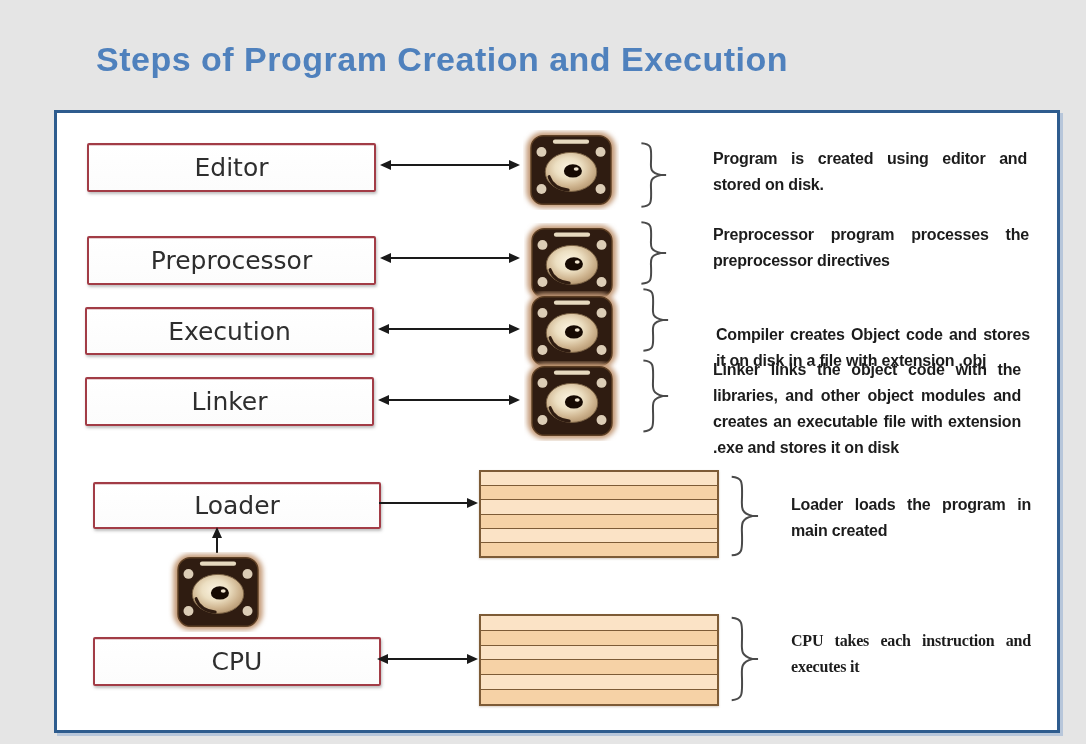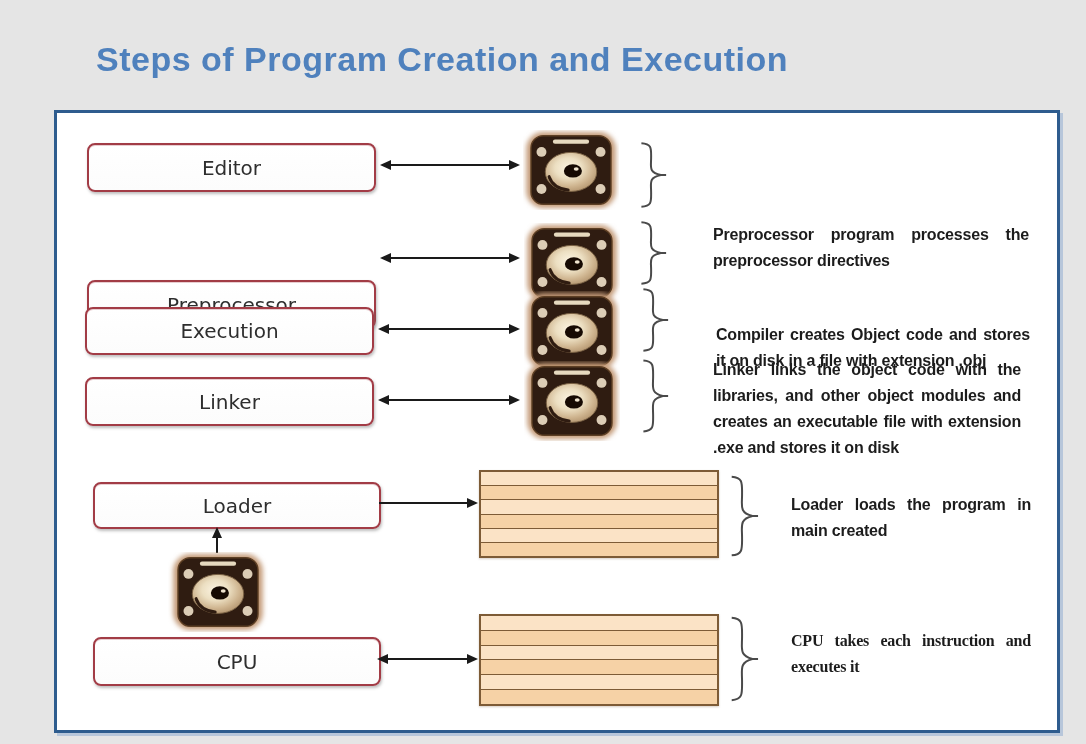--- a/index.html
+++ b/index.html
@@ -12,26 +12,26 @@
   #canvas{position:relative;width:1086px;height:744px;background:#e5e5e5;overflow:hidden;
           font-family:"Liberation Sans", sans-serif;padding-left:32px;}
   .abs{position:absolute;}
 
   .page-title{left:96px;top:40px;font-size:34px;font-weight:bold;letter-spacing:.5px;
               color:var(--accent_blue);white-space:nowrap;}
 
   .frame{left:54px;top:110px;width:1000px;height:617px;background:#ffffff;
          border:3px solid var(--frame_border);box-shadow:3px 3px 0 var(--frame_shadow);}
 
-  .pbox{border:2px solid var(--box_border);border-radius:8px;background:linear-gradient(#ffffff,#fcfcfc);
+  .pbox{border:2px solid var(--box_border);border-radius:2px;background:linear-gradient(#ffffff,#fcfcfc);
         box-shadow:1px 2px 3px rgba(110,110,110,.45), inset 0 1px 0 rgba(162,60,70,.25);
         display:flex;align-items:center;justify-content:center;
-        font-family:"DejaVu Sans", sans-serif;font-size:20px;color:var(--label_color);}
+        font-family:"DejaVu Sans", sans-serif;font-size:25px;color:var(--label_color);}
   #box-editor{left:87px;top:143px;width:285px;height:45px;}
-  #box-preprocessor{left:87px;top:236px;width:285px;height:45px;margin-top:44px;}
+  #box-preprocessor{left:87px;top:236px;width:285px;height:45px;}
   #box-compiler{left:85px;top:307px;width:285px;height:44px;}
   #box-linker{left:85px;top:377px;width:285px;height:45px;}
   #box-loader{left:93px;top:482px;width:284px;height:43px;}
   #box-cpu{left:93px;top:637px;width:284px;height:45px;}
 
   .disk{width:96px;height:80px;}
   #disk-editor{left:523px;top:130px;}
   #disk-preprocessor{left:524px;top:223px;}
   #disk-compiler{left:524px;top:291px;}
   #disk-linker{left:524px;top:361px;}
@@ -215,19 +215,20 @@
     <svg viewBox="0 0 34 100" preserveAspectRatio="none">
         <use href="#brace-symbol" stroke="#4a4a4a"></use>
       </svg>
   </div>
   <div class="abs brace" id="brace-cpu">
     <svg viewBox="0 0 34 100" preserveAspectRatio="none">
         <use href="#brace-symbol" stroke="#4a4a4a"></use>
       </svg>
   </div>
 
+  <div class="abs desc" id="desc-editor">Program is created using editor and stored on disk.</div>
   <div class="abs desc" id="desc-preprocessor">Preprocessor program processes the preprocessor directives</div>
   <div class="abs desc" id="desc-compiler">Compiler creates Object code and stores it on disk in a file with extension .obj</div>
   <div class="abs desc" id="desc-linker">Linker links the object code with the libraries, and other object modules and creates an executable file with extension .exe and stores it on disk</div>
   <div class="abs desc" id="desc-loader">Loader loads the program in main created</div>
   <div class="abs desc" id="desc-cpu">CPU takes each instruction and executes it</div>
 
 </div>
 
 </body></html>

